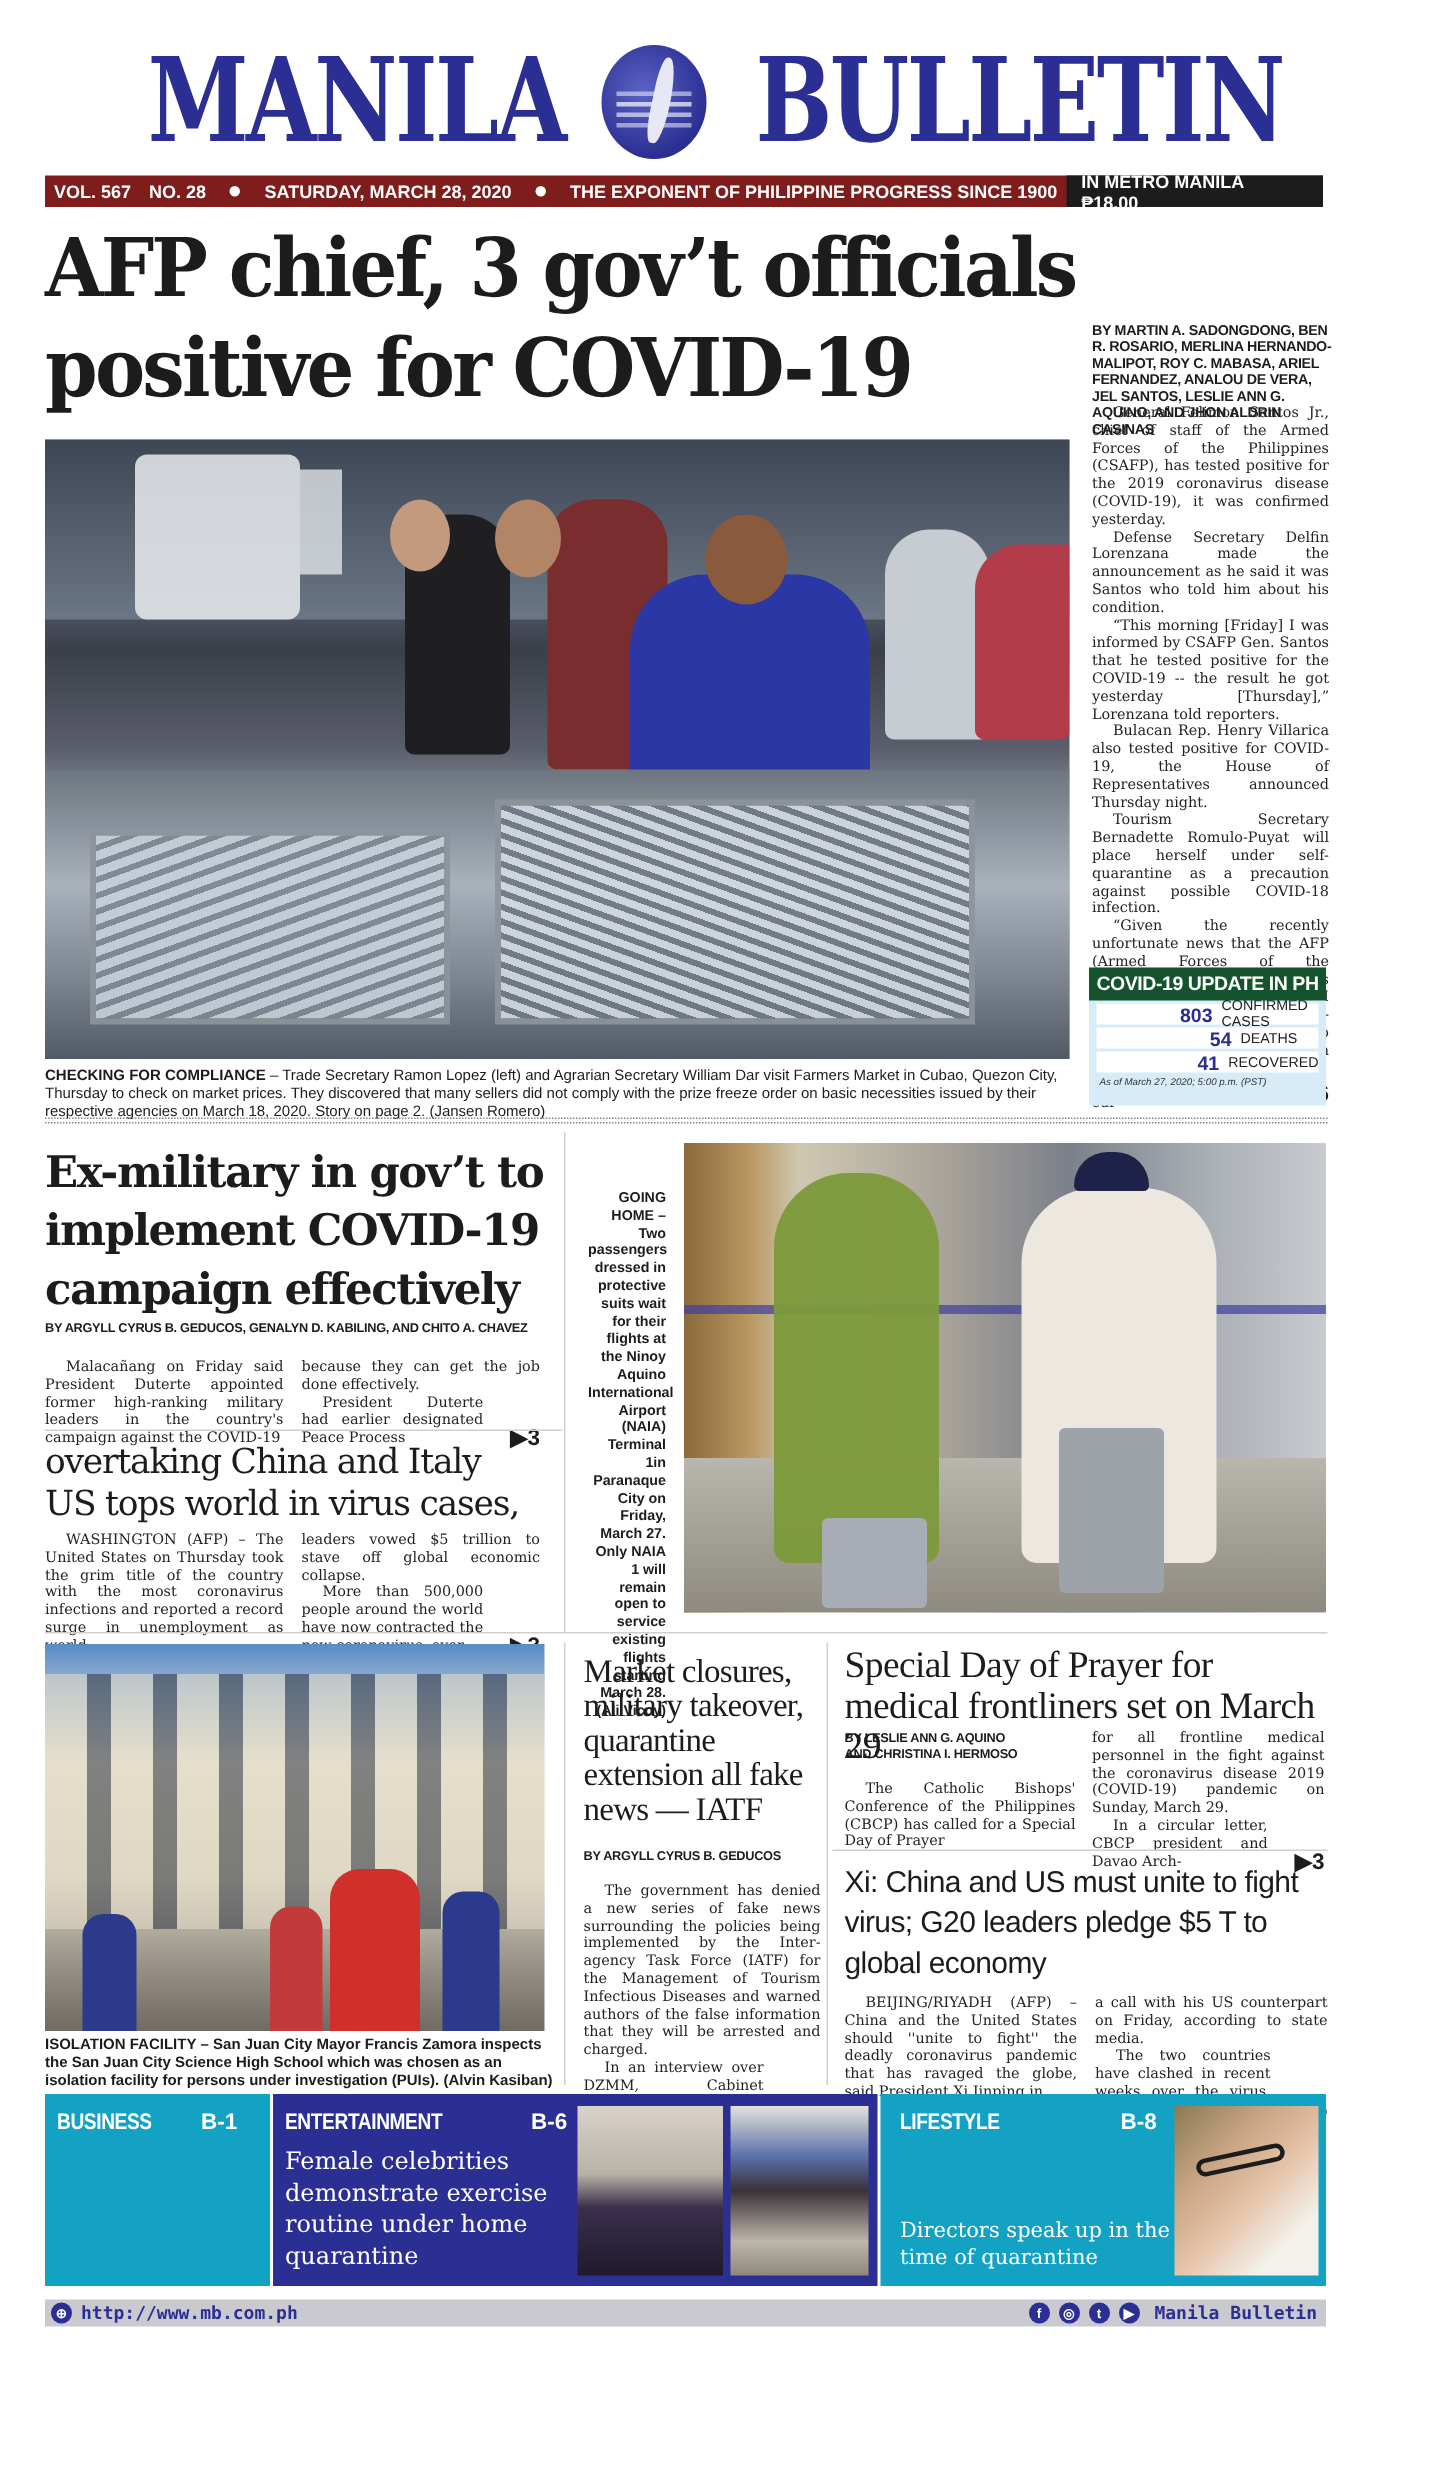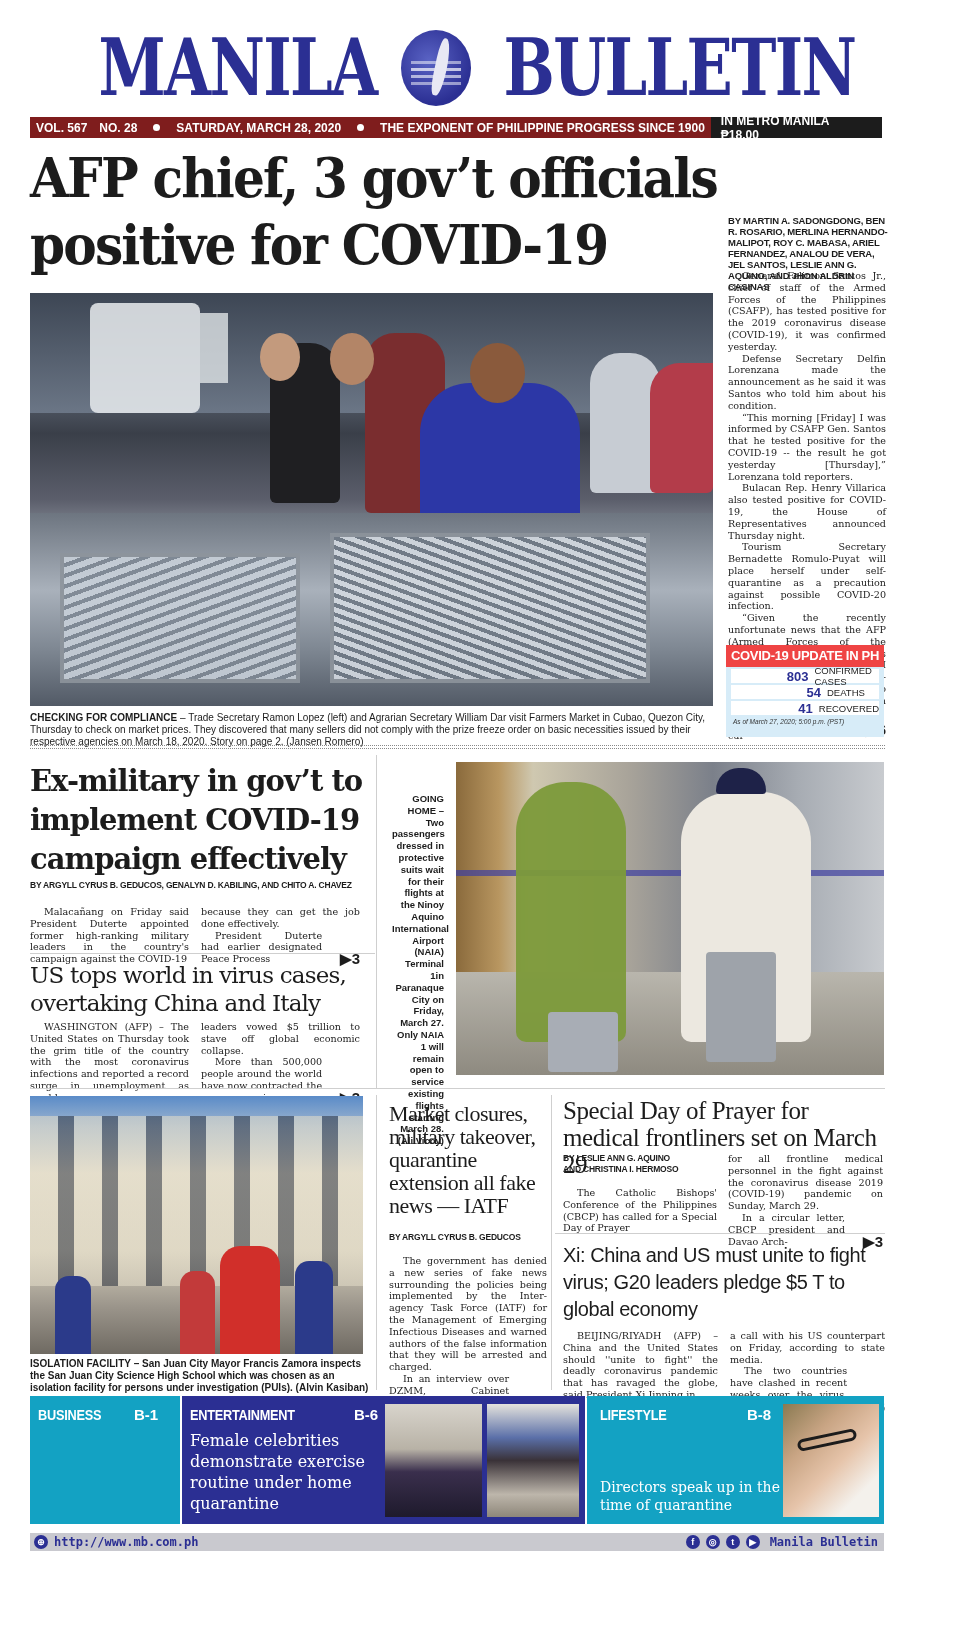--- a/index.html
+++ b/index.html
@@ -36,21 +36,21 @@
   
   .byline { font-family: "Liberation Sans", sans-serif; font-weight: bold; font-size: 9.5px; line-height: 11px; color: #1c1c1c; text-transform: uppercase; letter-spacing: -0.2px; }
   .body { font-family: "DejaVu Serif", serif; font-size: 9.6px; line-height: 11.8px; color: #222; text-align: justify; }
   .body p { text-indent: 14px; }
   .jump { font-family: "Liberation Sans", sans-serif; font-weight: 900; font-size: 15px; color: #1c1c1c; white-space: nowrap; }
   #lead-byline { left: 728px; top: 215px; width: 160px; }
   #lead-body { left: 728px; top: 270px; width: 158px; }
 
   
   #covid-box { left: 726px; top: 645px; width: 158px; height: 92px; background: #d7ecf8; }
-  #covid-box .title { background: #ef4444; color: #fff; font-family: "Liberation Sans", sans-serif; font-weight: bold; font-size: 13px; height: 22px; line-height: 22px; text-align:center; letter-spacing: -0.3px; }
+  #covid-box .title { background: #14532d; color: #fff; font-family: "Liberation Sans", sans-serif; font-weight: bold; font-size: 13px; height: 22px; line-height: 22px; text-align:center; letter-spacing: -0.3px; }
   #covid-box .row { margin: 2px 5px 0 5px; background: #fff; height: 14px; display:flex; align-items:center; font-family: "Liberation Sans", sans-serif; padding-left: 48px; }
   #covid-box .num { width: 48px; text-align: right; font-weight: bold; font-size: 13px; color: #2b2f93; padding-right: 6px; }
   #covid-box .lbl { font-size: 9.5px; color: #222; }
   #covid-box .asof { font-family: "Liberation Sans", sans-serif; font-style: italic; font-size: 6.5px; color: #333; padding: 3px 0 0 7px; }
 
   
   #sep-dots { left: 30px; top: 745px; width: 855px; height: 4px; border-top: 1px dotted #888; border-bottom: 1px dotted #888; }
 
   
   .hl-bold { font-family: "DejaVu Serif", serif; font-weight: bold; color: #1c1c1c; letter-spacing: -1px; }
@@ -152,21 +152,21 @@
 <div id="lead-caption" class="abs caption">
   <b>CHECKING FOR COMPLIANCE</b><span style="font-weight:normal;"> – Trade Secretary Ramon Lopez (left) and Agrarian Secretary William Dar visit Farmers Market in Cubao, Quezon City, Thursday to check on market prices. They discovered that many sellers did not comply with the prize freeze order on basic necessities issued by their respective agencies on March 18, 2020. Story on page 2. (Jansen Romero)</span>
 </div>
 
 <div id="lead-byline" class="abs byline">By MARTIN A. SADONGDONG, BEN R. ROSARIO, MERLINA HERNANDO-MALIPOT, ROY C. MABASA, ARIEL FERNANDEZ, ANALOU DE VERA, JEL SANTOS, LESLIE ANN G. AQUINO, and JHON ALDRIN CASINAS</div>
 <div id="lead-body" class="abs body">
   <p>General Felimon Santos Jr., chief of staff of the Armed Forces of the Philippines (CSAFP), has tested positive for the 2019 coronavirus disease (COVID-19), it was confirmed yesterday.</p>
   <p>Defense Secretary Delfin Lorenzana made the announcement as he said it was Santos who told him about his condition.</p>
   <p>“This morning [Friday] I was informed by CSAFP Gen. Santos that he tested positive for the COVID-19 -- the result he got yesterday [Thursday],” Lorenzana told reporters.</p>
   <p>Bulacan Rep. Henry Villarica also tested positive for COVID-19, the House of Representatives announced Thursday night.</p>
-  <p>Tourism Secretary Bernadette Romulo-Puyat will place herself under self- quarantine as a precaution against possible COVID-20 infection.</p>
+  <p>Tourism Secretary Bernadette Romulo-Puyat will place herself under self- quarantine as a precaution against possible COVID-18 infection.</p>
   <p>“Given the recently unfortunate news that the AFP (Armed Forces of the Philippines) Chief of Staff has tested positive for COVID-19, I will be undergoing self-quarantine as I was exposed to him in a meeting last March 20,” said Puyat in a statement.</p>
   <p style="display:flex;justify-content:space-between;align-items:center;">
     <span>She said that she is cur-</span>
     <span class="jump">▶6</span>
   </p>
 </div>
 
 <div id="covid-box" class="abs">
   <div class="title">COVID-19 UPDATE IN PH</div>
   <div class="row">
@@ -202,22 +202,22 @@
         <span>President Duterte had earlier designated Peace Process</span>
         <span class="jump">▶3</span>
       </p>
   </div>
 </div>
 
 <div class="abs hrule" style="left:30px;top:953px;width:345px;"></div>
 <div class="abs vrule" style="left:376px;top:755px;height:333px;"></div>
 
 <div id="story3-title" class="abs hl-light">
+  <span>overtaking China and Italy</span>
   <span>US tops world in virus cases,</span>
-  <span>overtaking China and Italy</span>
 </div>
 <div id="story3-body" class="abs body cols">
   <div>
       <p>WASHINGTON (AFP) – The United States on Thursday took the grim title of the country with the most coronavirus infections and reported a record surge in unemployment as world</p>
     </div>
   <div>
     <p style="text-indent:0;">leaders vowed $5 trillion to stave off global economic collapse.</p>
     <p style="display:flex;align-items:flex-end;gap:4px;">
         <span>More than 500,000 people around the world have now contracted the new coronavirus, over-</span>
         <span class="jump">▶3</span>
@@ -248,21 +248,21 @@
 <div id="iso-caption" class="abs caption">
   <b>ISOLATION FACILITY</b><span> – San Juan City Mayor Francis Zamora inspects the San Juan City Science High School which was chosen as an isolation facility for persons under investigation (PUIs). (Alvin Kasiban)</span>
 </div>
 
 <div class="abs vrule" style="left:376px;top:1095px;height:295px;"></div>
 <div class="abs vrule" style="left:551px;top:1095px;height:295px;"></div>
 
 <div id="story4-title" class="abs">Market closures, military takeover, quarantine extension all fake news — IATF</div>
 <div id="story4-byline" class="abs byline">By ARGYLL CYRUS B. GEDUCOS</div>
 <div id="story4-body" class="abs body">
-  <p>The government has denied a new series of fake news surrounding the policies being implemented by the Inter-agency Task Force (IATF) for the Management of Emerging Infectious Diseases and warned authors of the false information that they will be arrested and charged.</p>
+  <p>The government has denied a new series of fake news surrounding the policies being implemented by the Inter-agency Task Force (IATF) for the Management of Tourism Infectious Diseases and warned authors of the false information that they will be arrested and charged.</p>
   <p style="display:flex;align-items:flex-end;gap:4px;">
       <span>In an interview over DZMM, Cabinet Secretary and IATF spokesman Karlo Nograles</span>
       <span class="jump">▶3</span>
     </p>
 </div>
 
 <div id="story5-title" class="abs">Special Day of Prayer for medical frontliners set on March 29</div>
 <div id="story5-byline" class="abs byline">
   <div>By LESLIE ANN G. AQUINO</div>
   <div>and CHRISTINA I. HERMOSO</div>

